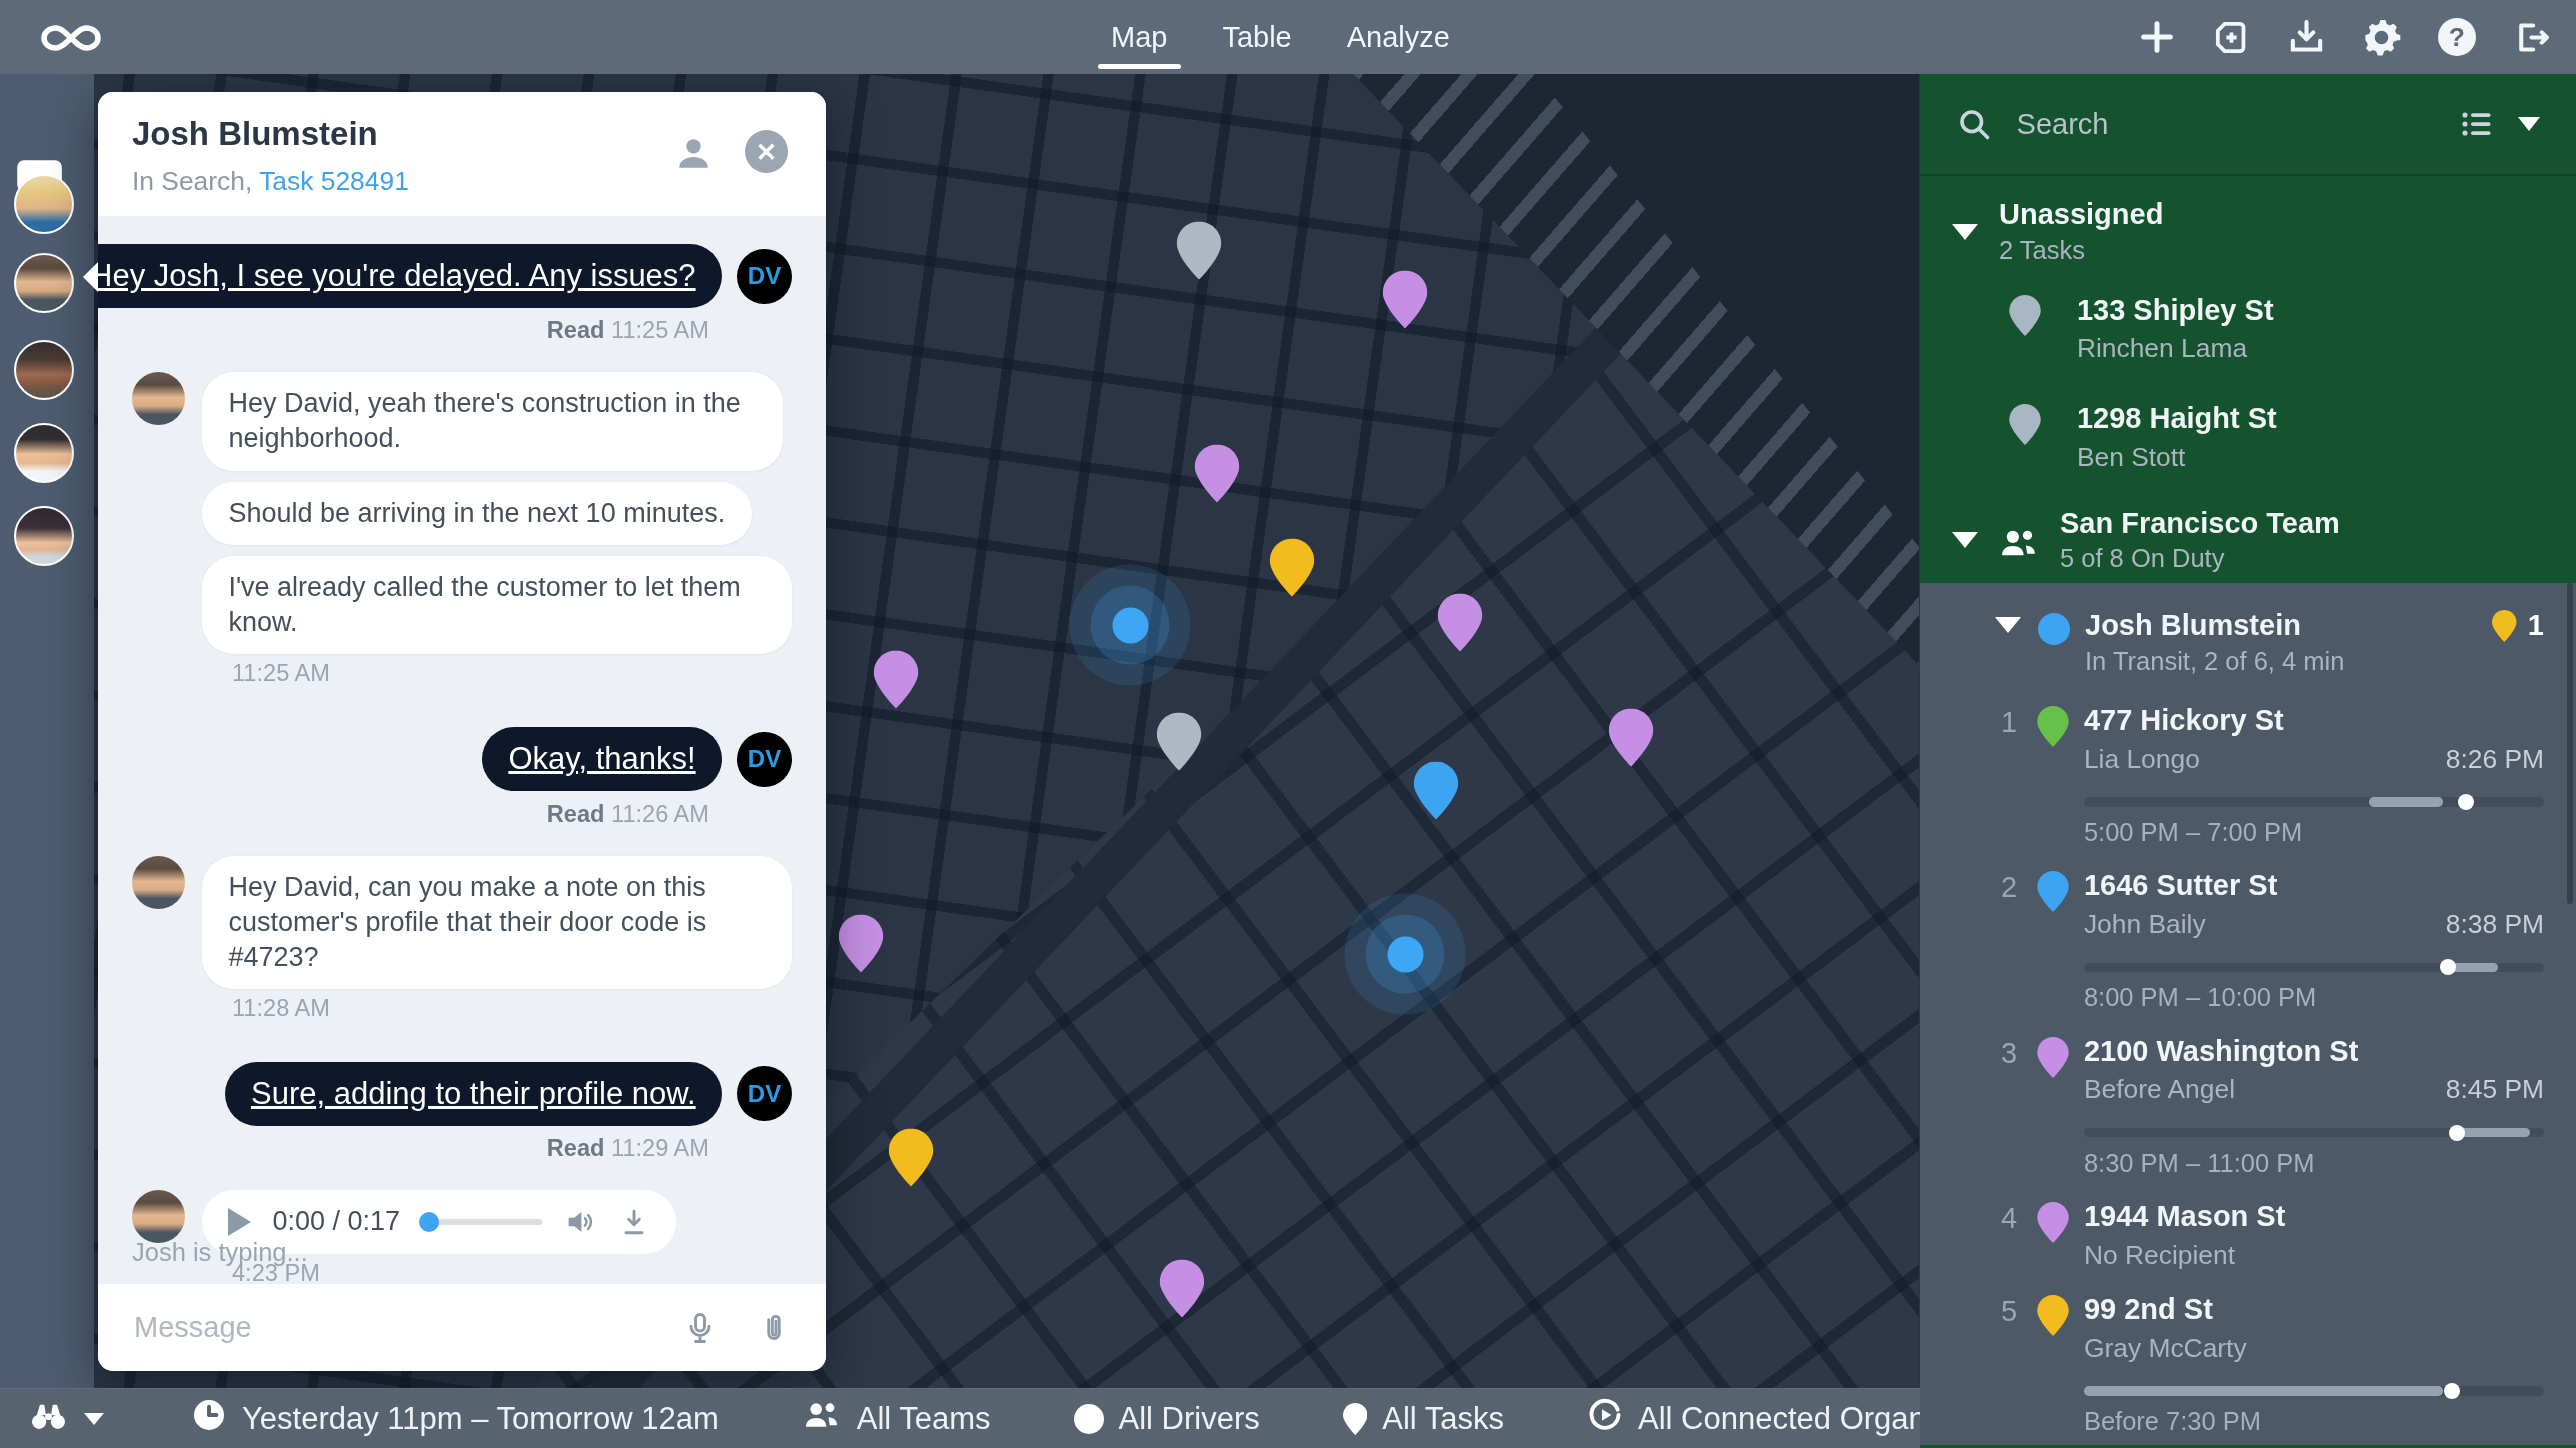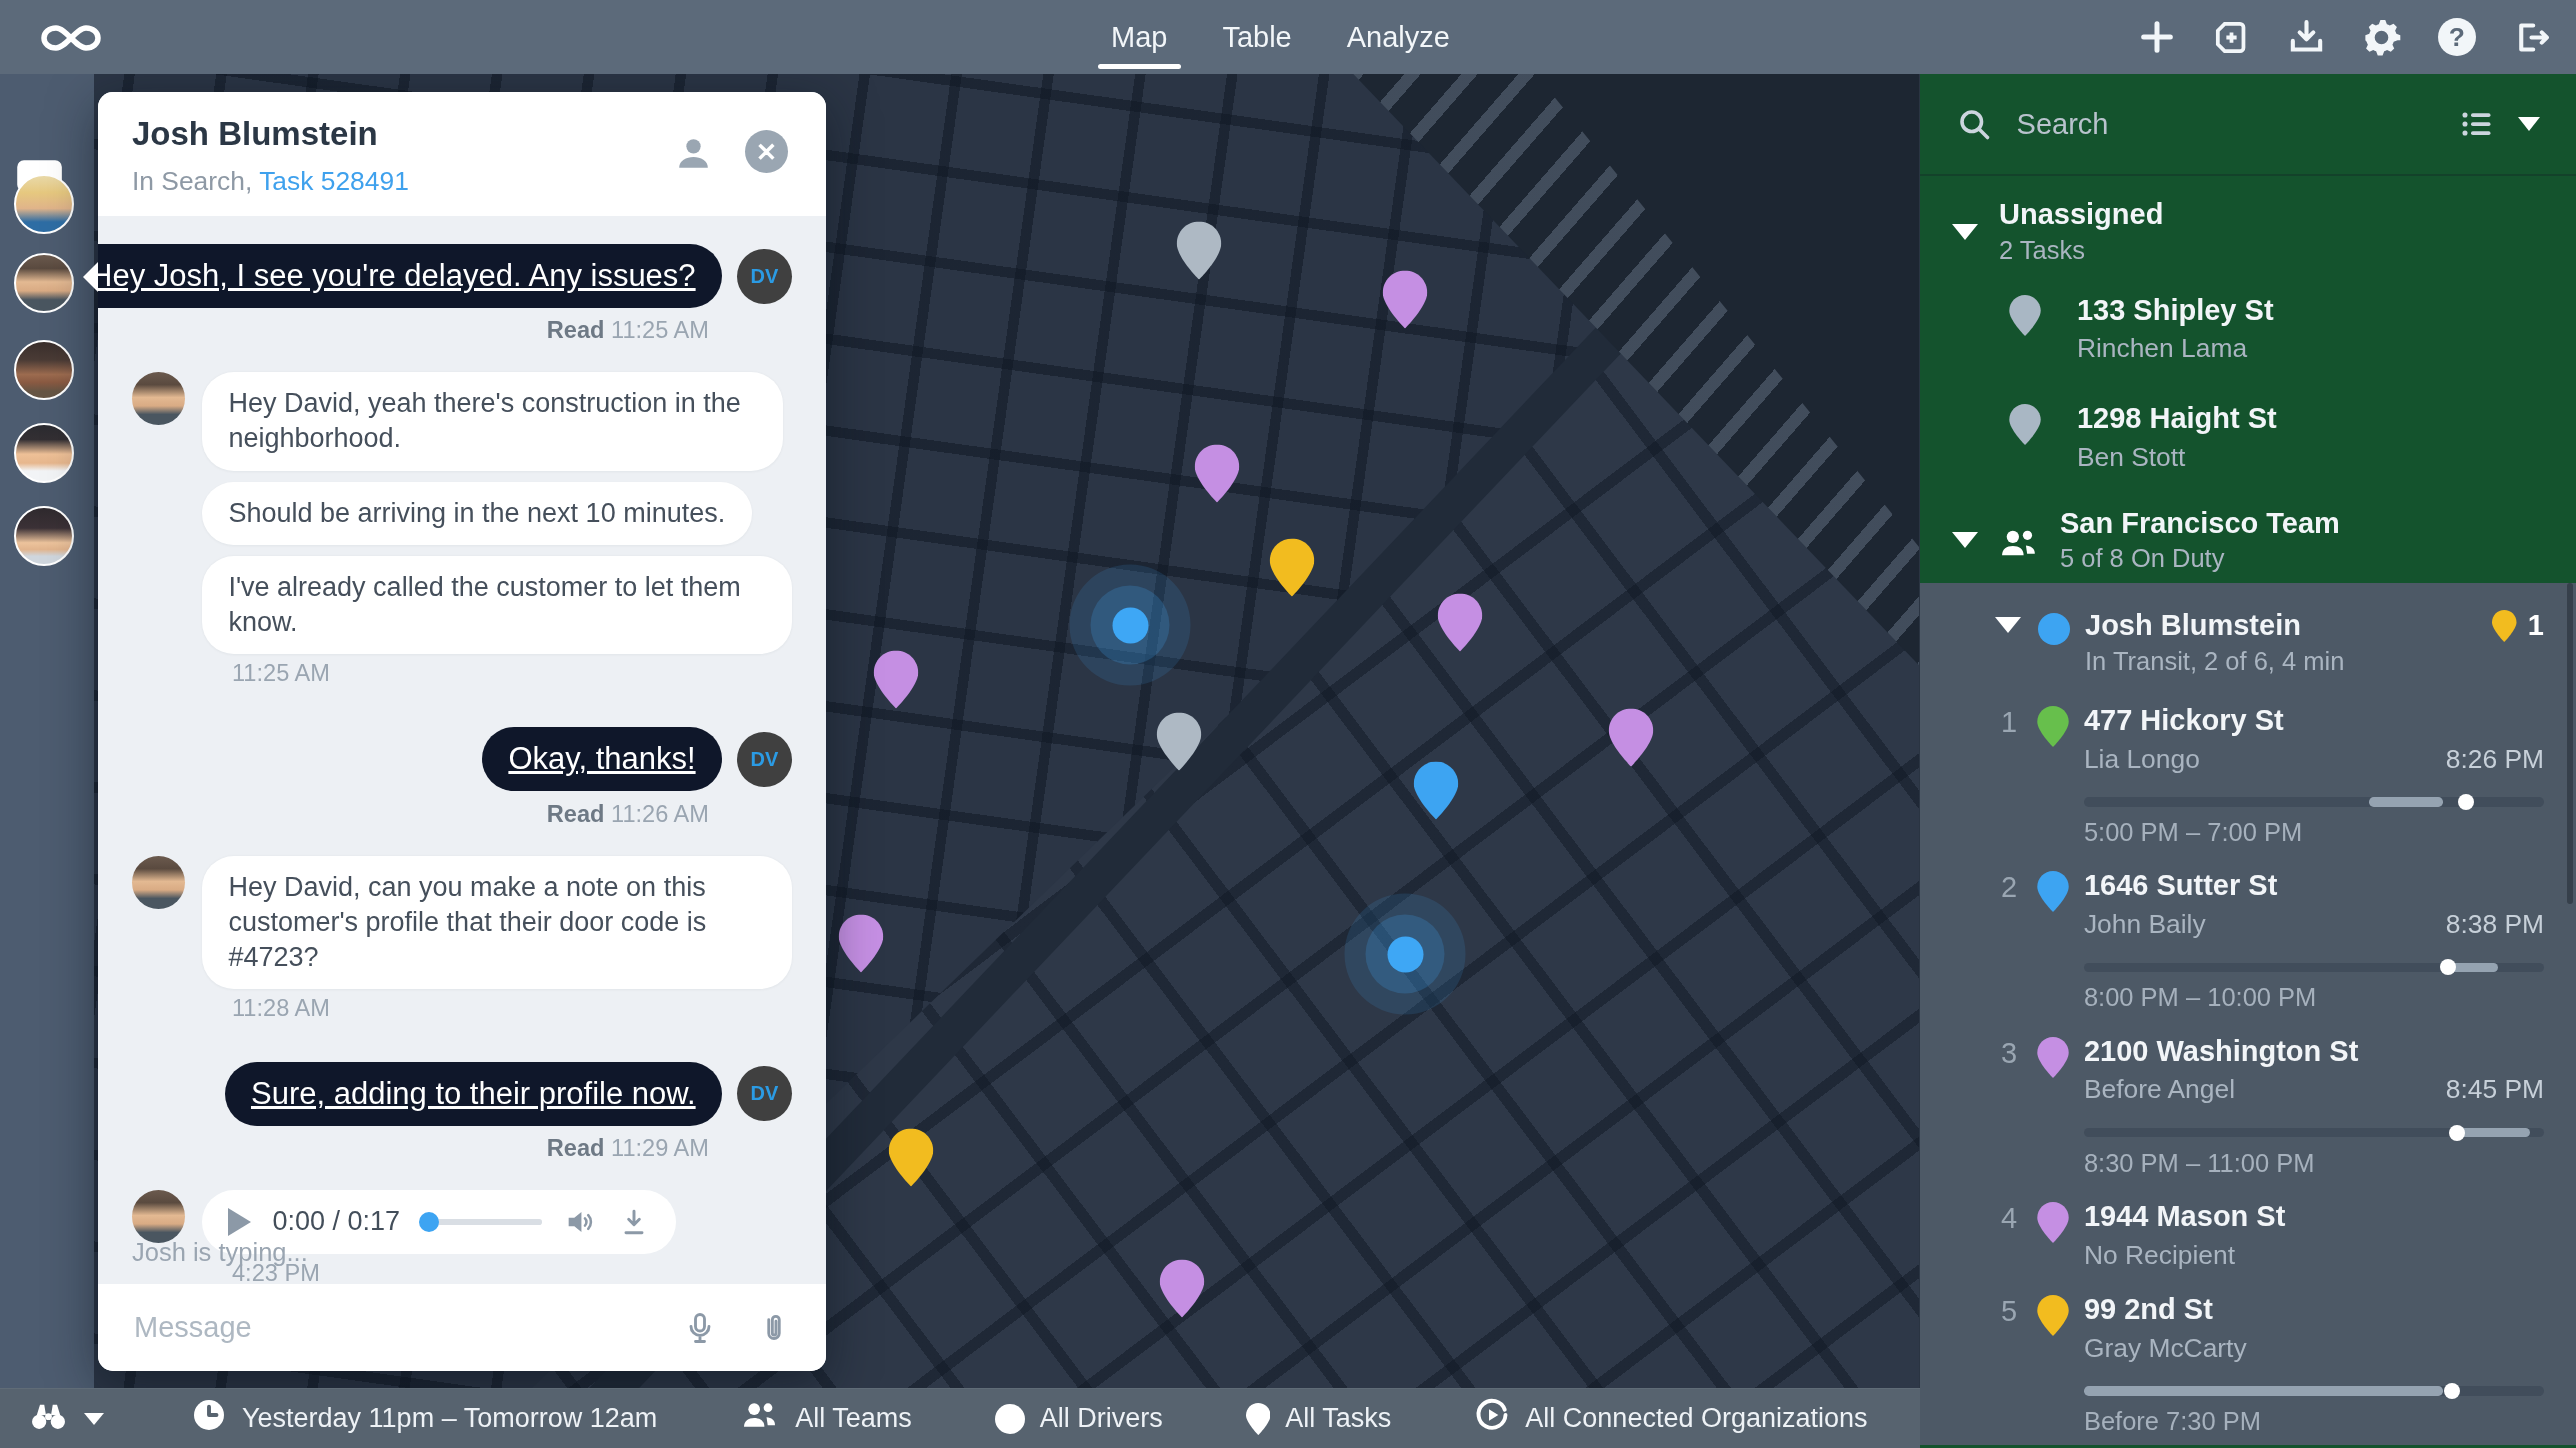--- a/index.html
+++ b/index.html
@@ -58,21 +58,21 @@
   .panel-header{position:absolute;left:0;top:0;right:0;height:124px;background:#fff;border-radius:15px 15px 0 0;}
   .panel-title{position:absolute;left:34px;top:22.6px;font-size:33px;font-weight:700;color:#2b3745;}
   .panel-sub{position:absolute;left:34px;top:74px;font-size:26.4px;color:#8e99a5;}
   .task-link{color:#3fa1ed;cursor:pointer;}
   .hdr-person{position:absolute;right:111px;top:40px;color:#9aa6b2;}
   .hdr-close{position:absolute;right:38px;top:38px;width:43px;height:43px;border-radius:50%;background:#9aa6b2;
     color:#fff;display:flex;align-items:center;justify-content:center;font-size:25.5px;font-weight:700;cursor:pointer;}
   .panel-body{position:absolute;left:0;top:124px;right:0;bottom:87px;padding:28px 34px 0;box-sizing:border-box;overflow:hidden;}
   .row-out{display:flex;justify-content:flex-end;align-items:center;gap:15px;margin-bottom:9.4px;}
   .bubble-out{background:#0f172a;color:#fff;font-size:31px;padding:14px 26.4px;border-radius:34px;white-space:nowrap;text-decoration:underline;}
-  .dv{width:55px;height:55px;border-radius:50%;background:#404040;color:#2b9be4;font-weight:700;font-size:20px;
+  .dv{width:55px;height:55px;border-radius:50%;background:#000000;color:#2b9be4;font-weight:700;font-size:24px;
     display:flex;align-items:center;justify-content:center;flex:none;}
   .meta{font-size:23.6px;color:#9aa5b1;}
   .meta b{color:#6e7985;font-weight:700;}
   .meta-out{text-align:right;padding-right:83px;margin-bottom:28px;}
   .meta-in{padding-left:100px;margin-top:5.7px;margin-bottom:40px;}
   .row-in{display:flex;align-items:flex-start;gap:17px;}
   .msg-avatar{width:53px;height:53px;border-radius:50%;flex:none;}
   .stack{display:flex;flex-direction:column;align-items:flex-start;gap:11.3px;}
   .bubble-in{background:#fff;color:#454f5b;font-size:27px;line-height:1.3;padding:14px 26.4px;border-radius:32px;
     box-shadow:0 0.9px 2.8px rgba(20,30,40,.05);max-width:594px;}
@@ -118,21 +118,21 @@
   .tslider{position:relative;height:9.4px;margin:22.6px 0 5.7px;}
   .tslider .track{position:absolute;inset:0;background:#414d5b;border-radius:4.7px;}
   .tslider .seg{position:absolute;top:0;height:9.4px;background:#95a3b1;border-radius:4.7px;}
   .tslider .dot{position:absolute;top:50%;width:16px;height:16px;background:#fff;border-radius:50%;transform:translateY(-50%);}
   .t-window{font-size:25.5px;color:#a6b1bd;margin-top:11.3px;}
   .scroll-thumb{position:absolute;right:2.8px;top:509px;width:6.6px;height:321px;background:rgba(12,18,26,.35);border-radius:3.8px;cursor:pointer;}
 
   
   .bottombar{position:absolute;left:0;top:1388px;width:1920px;height:60px;background:#57636f;z-index:36;
     display:flex;align-items:center;border-top:0.9px solid rgba(255,255,255,.06);box-sizing:border-box;}
-  .bb{display:flex;align-items:center;gap:15px;color:#eef2f6;font-size:27px;cursor:pointer;white-space:nowrap;}
+  .bb{display:flex;align-items:center;gap:15px;color:#eef2f6;font-size:31px;cursor:pointer;white-space:nowrap;}
   .bb svg{flex:none;}
   .caret-sm{width:0;height:0;border-left:10.4px solid transparent;border-right:10.4px solid transparent;border-top:12.3px solid #fff;}
   .wh-circ{width:30px;height:30px;border-radius:50%;background:#fff;}
 </style>
 </head>
 <body>
 
 <div id="app">
 
   <div class="map">

